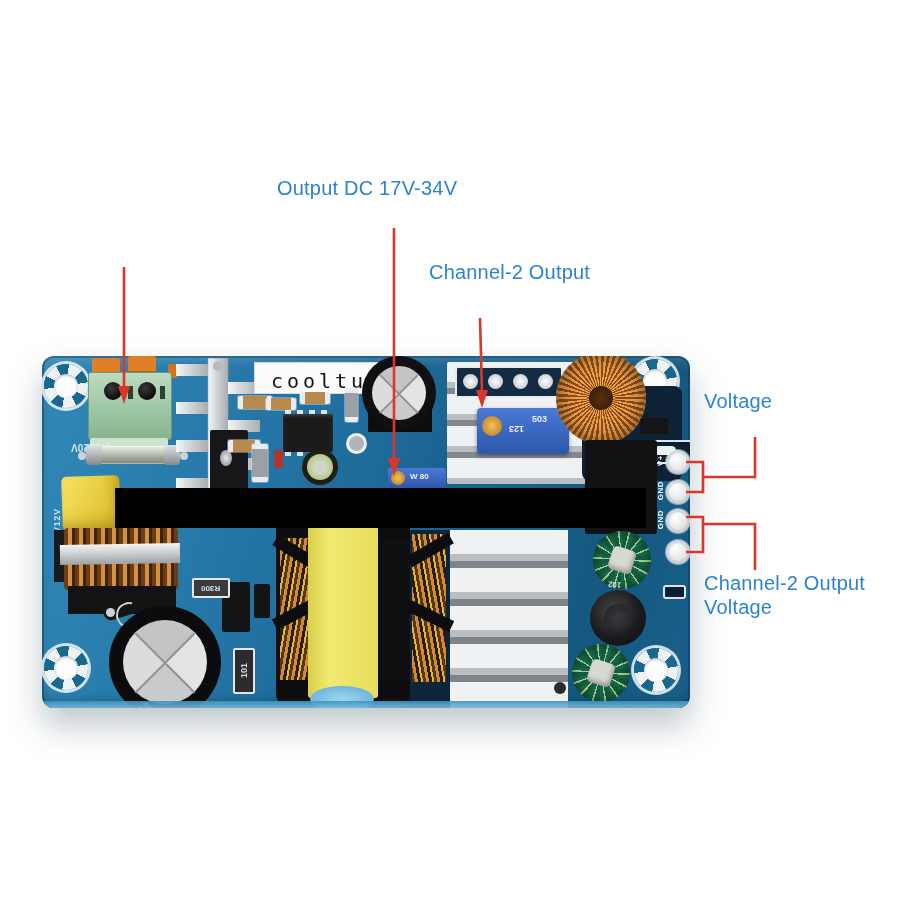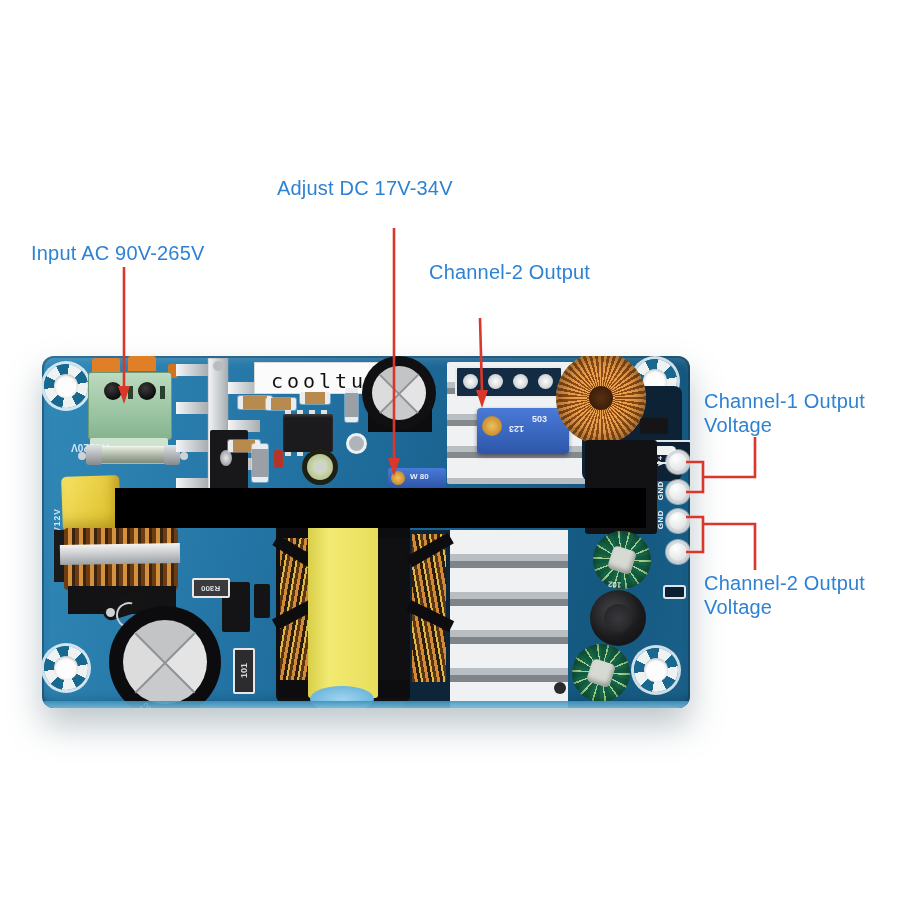--- a/index.html
+++ b/index.html
@@ -259,28 +259,26 @@
       <polyline points="703,524 755,524 755,570"></polyline>
     </g>
     <g fill="#da362a" stroke="none">
       <polygon points="118,386 130,386 124,404"></polygon>
       <polygon points="388,458 400,458 394,476"></polygon>
       <polygon points="476,390 488,390 482,408"></polygon>
     </g>
   </svg>
 
   <div class="abs lbl" style="left:277px;top:176px;">
-    <div>Adjust DC 17V-34V</div>
-  </div>
-  <div class="abs lbl" style="left:31px;top:241px;">Input AC 90V-265V</div>
+    <div>Output DC 17V-34V</div>
+  </div>
   <div class="abs lbl" style="left:429px;top:260px;">
     <div>Channel-2 Output</div>
   </div>
   <div class="abs lbl" style="left:704px;top:389px;">
-    <div>Channel-1 Output</div>
     <div>Voltage</div>
   </div>
   <div class="abs lbl" style="left:704px;top:571px;">
     <div>Channel-2 Output</div>
     <div>Voltage</div>
   </div>
 
 </div>
 
 </body></html>

